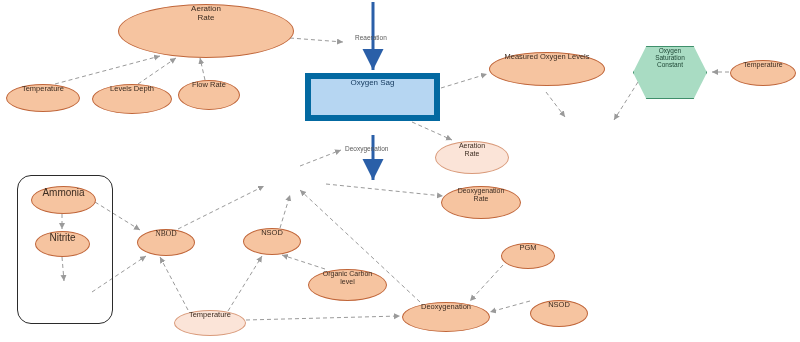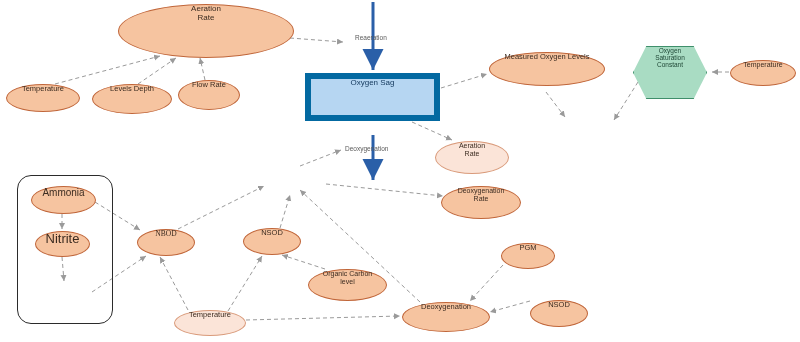--- a/index.html
+++ b/index.html
@@ -186,21 +186,21 @@
 
   <div class="node ellipse" style="left:441px; top:186px; width:80px; height:33px; font-size:7px;">
     <span>Deoxygenation<br>Rate</span>
   </div>
 
 
   <div class="node ellipse" style="left:31px; top:186px; width:65px; height:28px; font-size:10px;">
     <span>Ammonia</span>
   </div>
 
-  <div class="node ellipse" style="left:35px; top:231px; width:55px; height:26px; font-size:13px;">
+  <div class="node ellipse" style="left:35px; top:231px; width:55px; height:26px; font-size:10px;">
     <span>Nitrite</span>
   </div>
 
 
   <div class="node ellipse" style="left:137px; top:229px; width:58px; height:27px; font-size:7.5px;font-family:Liberation Serif, serif;">
     <span>NBOD</span>
   </div>
 
   <div class="node ellipse" style="left:243px; top:228px; width:58px; height:27px; font-size:7.5px;">
     <span>NSOD</span>

